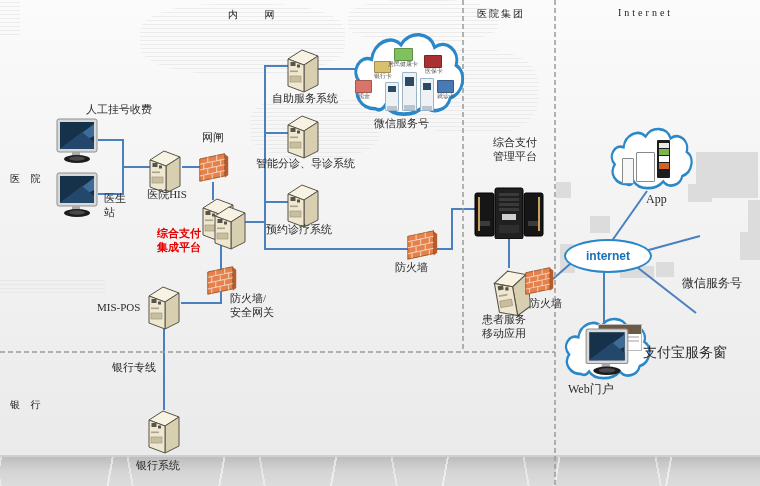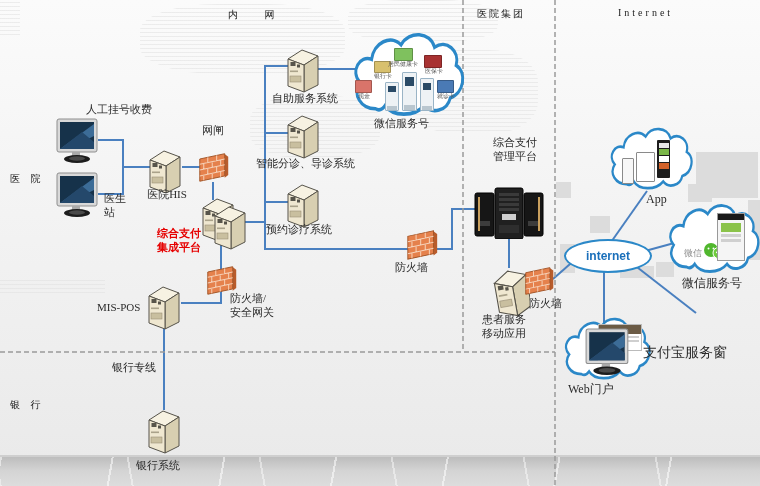--- a/index.html
+++ b/index.html
@@ -231,40 +231,20 @@
     <div class="inner phone" style="left:16px;top:34px;width:10px;height:24px"></div>
     <div class="inner phone" style="left:30px;top:28px;width:17px;height:28px;background:#ffffff"></div>
     <div class="inner" style="left:51px;top:16px;width:13px;height:38px;background:#1d1d1d;border-radius:1px">
       <div style="margin:3px 1.5px 0;height:5px;background:#e8e8e8"></div>
       <div style="margin:1px 1.5px 0;height:6px;background:#7ab648"></div>
       <div style="margin:1px 1.5px 0;height:6px;background:#ffffff"></div>
       <div style="margin:1px 1.5px 0;height:6px;background:#d2622a"></div>
     </div>
   </div>
 
-  <div class="cloud" style="left:664px;top:200px;width:97px;height:78px">
-    <svg class="cbg">
-        <use href="#cld"></use>
-      </svg>
-    <div class="inner" style="left:20px;top:47px;font-size:9px;color:#8a8a8a;font-family:'DejaVu Sans',sans-serif">微信</div>
-    <svg class="inner" style="left:39px;top:42px" width="22" height="18">
-      <circle cx="8" cy="8" r="7" fill="#51b72e"></circle>
-      <circle cx="15.5" cy="11" r="5.5" fill="#6ecb3c" stroke="#fff" stroke-width="1"></circle>
-      <circle cx="5.5" cy="6.5" r="1" fill="#fff"></circle>
-        <circle cx="10.5" cy="6.5" r="1" fill="#fff"></circle>
-      <circle cx="13.8" cy="10.3" r=".9" fill="#fff"></circle>
-        <circle cx="17.6" cy="10.3" r=".9" fill="#fff"></circle>
-    </svg>
-    <div class="inner" style="left:53px;top:13px;width:26px;height:46px;background:#f5f5f5;border:1px solid #999">
-      <div style="height:6px;background:#1a1a1a"></div>
-      <div style="margin:3px 3px 0;height:9px;background:#8bc34a"></div>
-      <div style="margin:2px 3px 0;height:3px;background:#d0d0d0"></div>
-      <div style="margin:2px 3px 0;height:3px;background:#d0d0d0"></div>
-    </div>
-  </div>
 
 
   <div class="cloud" style="left:560px;top:314px;width:92px;height:70px">
     <svg class="cbg">
         <use href="#cld"></use>
       </svg>
     <div class="inner" style="left:38px;top:10px;width:42px;height:25px;background:#fff;border:1px solid #bbb">
       <div style="height:9px;background:#6b5b45"></div>
       <div style="margin:2px 2px 0;height:2px;background:#cfcfcf"></div>
       <div style="margin:2px 2px 0;height:2px;background:#cfcfcf"></div>
@@ -272,21 +252,21 @@
     <svg class="inner" style="left:22px;top:14px;width:52px;height:48px">
         <use href="#mon"></use>
       </svg>
   </div>
 
   <div class="ellipse" style="left:564px;top:239px;width:84px;height:30px">internet</div>
 
   <div class="lbl" style="left:86px;top:103px">人工挂号收费</div>
   <div class="lbl wrap" style="left:104px;top:192px;width:24px">医生站</div>
   <div class="lbl center" style="left:139px;top:188px;width:56px">医院HIS</div>
-  <div class="lbl" style="left:202px;top:124px">网闸</div>
+  <div class="lbl" style="left:202px;top:131px">网闸</div>
   <div class="lbl red" style="left:157px;top:227px">
     <span style="display:block">综合支付</span>
     <span style="display:block">集成平台</span>
   </div>
   <div class="lbl" style="left:230px;top:292px">
     <span style="display:block">防火墙/</span>
     <span style="display:block">安全网关</span>
   </div>
   <div class="lbl" style="left:97px;top:301px">MIS-POS</div>
   <div class="lbl" style="left:112px;top:361px">银行专线</div>

